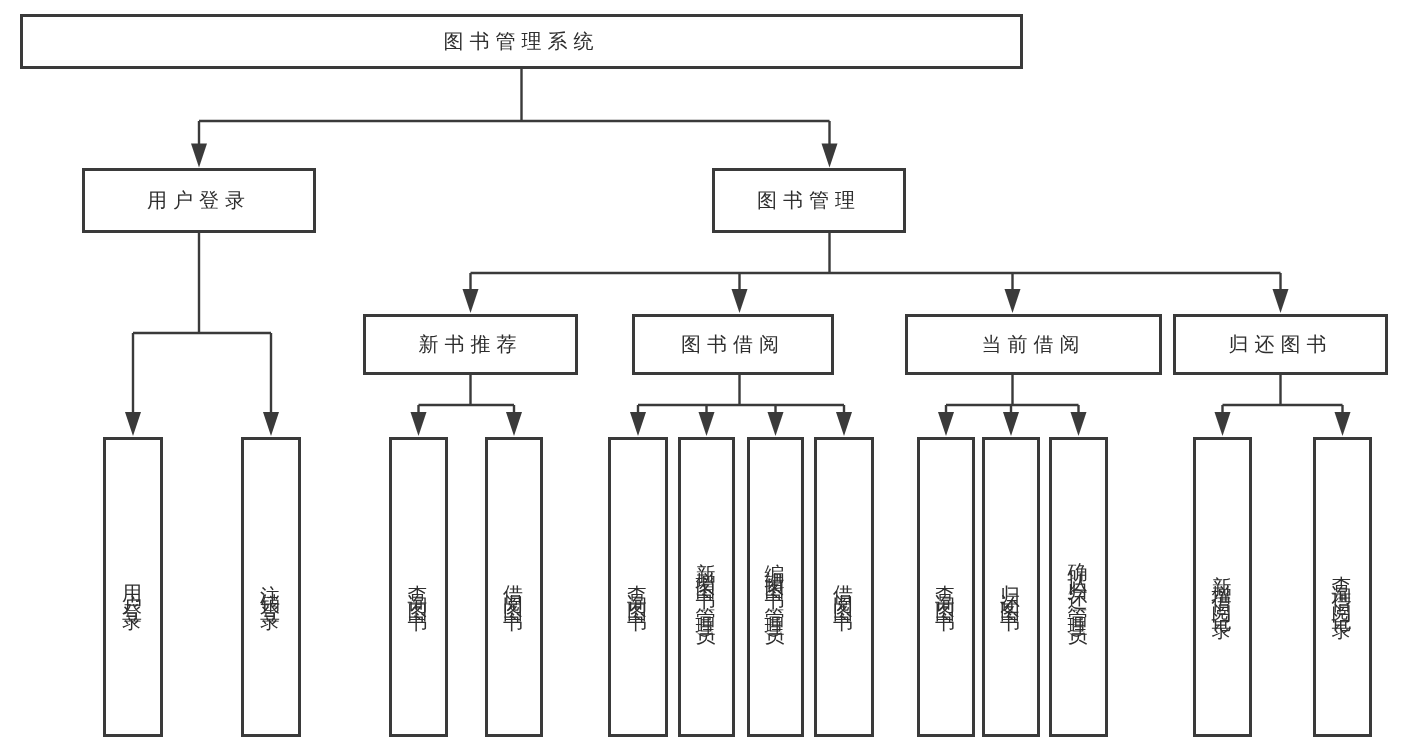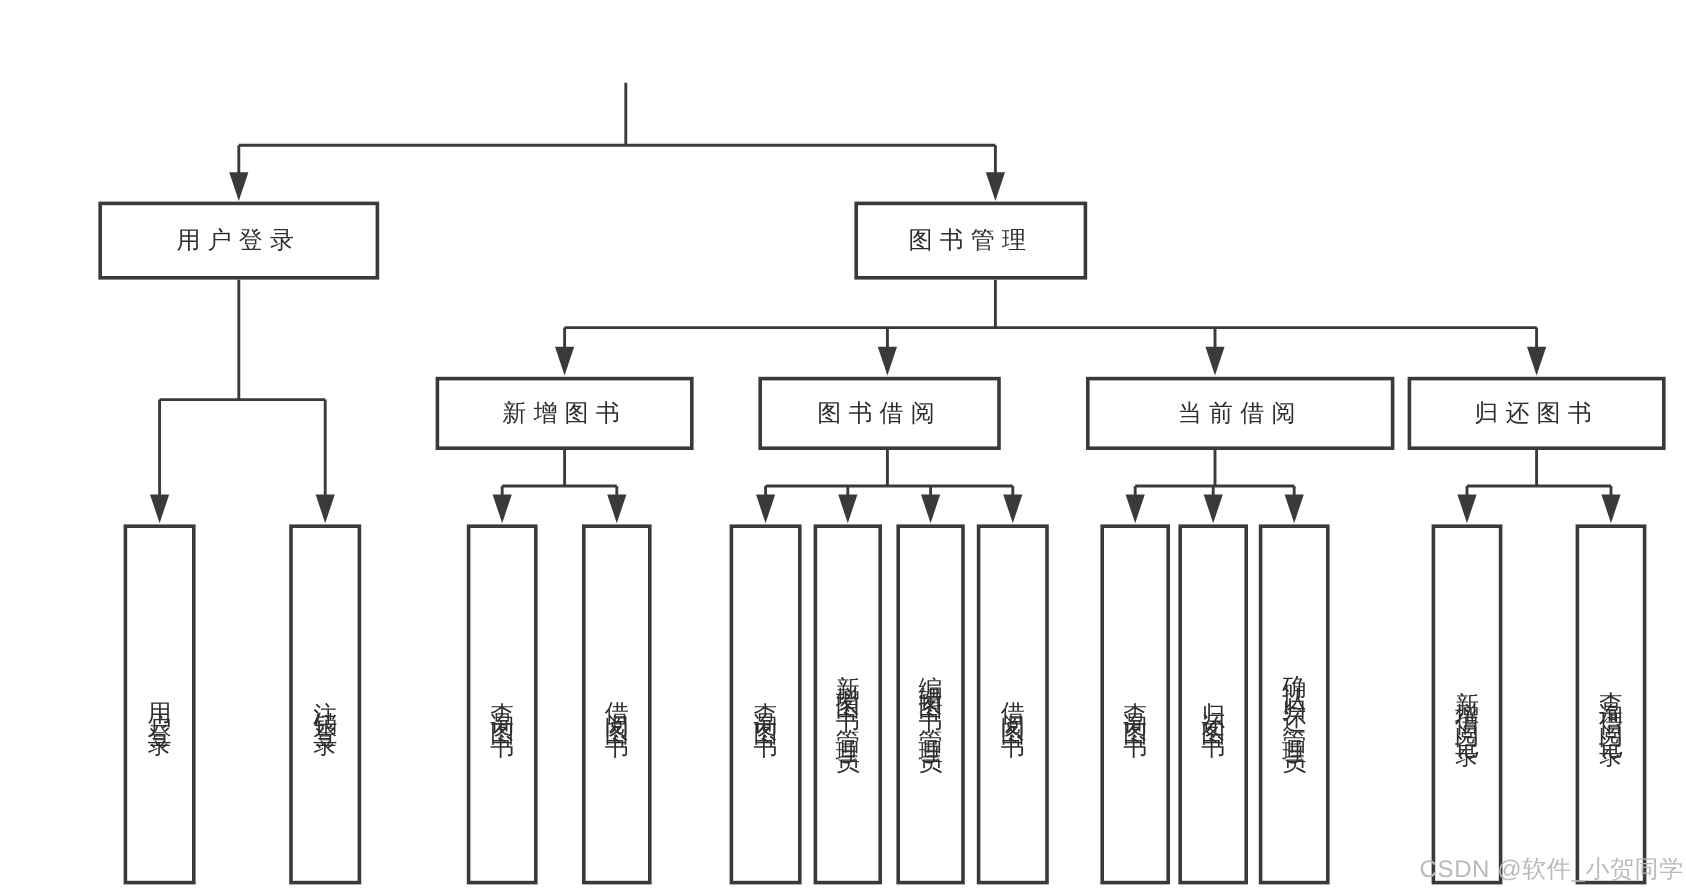--- a/index.html
+++ b/index.html
@@ -90,30 +90,33 @@
       <polygon points="775.5,436 767.5,412 783.5,412"></polygon>
       <polygon points="844,436 836,412 852,412"></polygon>
       <polygon points="946,436 938,412 954,412"></polygon>
       <polygon points="1011,436 1003,412 1019,412"></polygon>
       <polygon points="1078.5,436 1070.5,412 1086.5,412"></polygon>
       <polygon points="1222.5,436 1214.5,412 1230.5,412"></polygon>
       <polygon points="1342.5,436 1334.5,412 1350.5,412"></polygon>
     </g>
   </svg>
 
+  <div class="node h-node" style="left:20px; top:14px; width:1003px; height:55px;">
+    <span>图书管理系统</span>
+  </div>
 
   <div class="node h-node" style="left:82px; top:168px; width:234px; height:65px;">
     <span>用户登录</span>
   </div>
   <div class="node h-node" style="left:712px; top:168px; width:194px; height:65px;">
     <span>图书管理</span>
   </div>
 
   <div class="node h-node" style="left:363px; top:314px; width:215px; height:61px;">
-    <span>新增图书</span>
+    <span>新书推荐</span>
   </div>
   <div class="node h-node" style="left:632px; top:314px; width:202px; height:61px;">
     <span>图书借阅</span>
   </div>
   <div class="node h-node" style="left:905px; top:314px; width:257px; height:61px;">
     <span>当前借阅</span>
   </div>
   <div class="node h-node" style="left:1173px; top:314px; width:215px; height:61px;">
     <span>归还图书</span>
   </div>
@@ -155,15 +158,14 @@
     <span>确认归还（管理员）</span>
   </div>
 
   <div class="node v-node" style="left:1193px; top:437px; width:59px; height:300px;">
     <span>新增借阅记录</span>
   </div>
   <div class="node v-node" style="left:1313px; top:437px; width:59px; height:300px;">
     <span>查询借阅记录</span>
   </div>
 
-  <div class="watermark">CSDN @软件_小贺同学</div>
 
 </div>
 
 </body></html>

